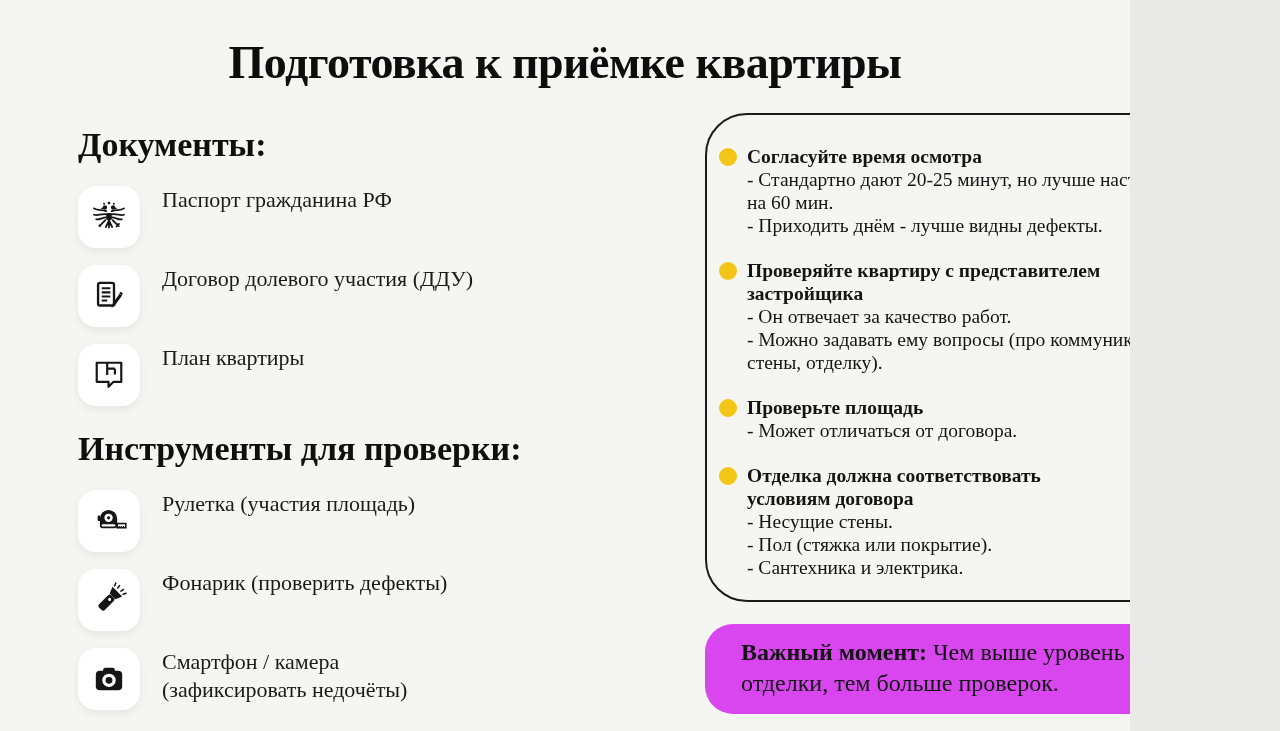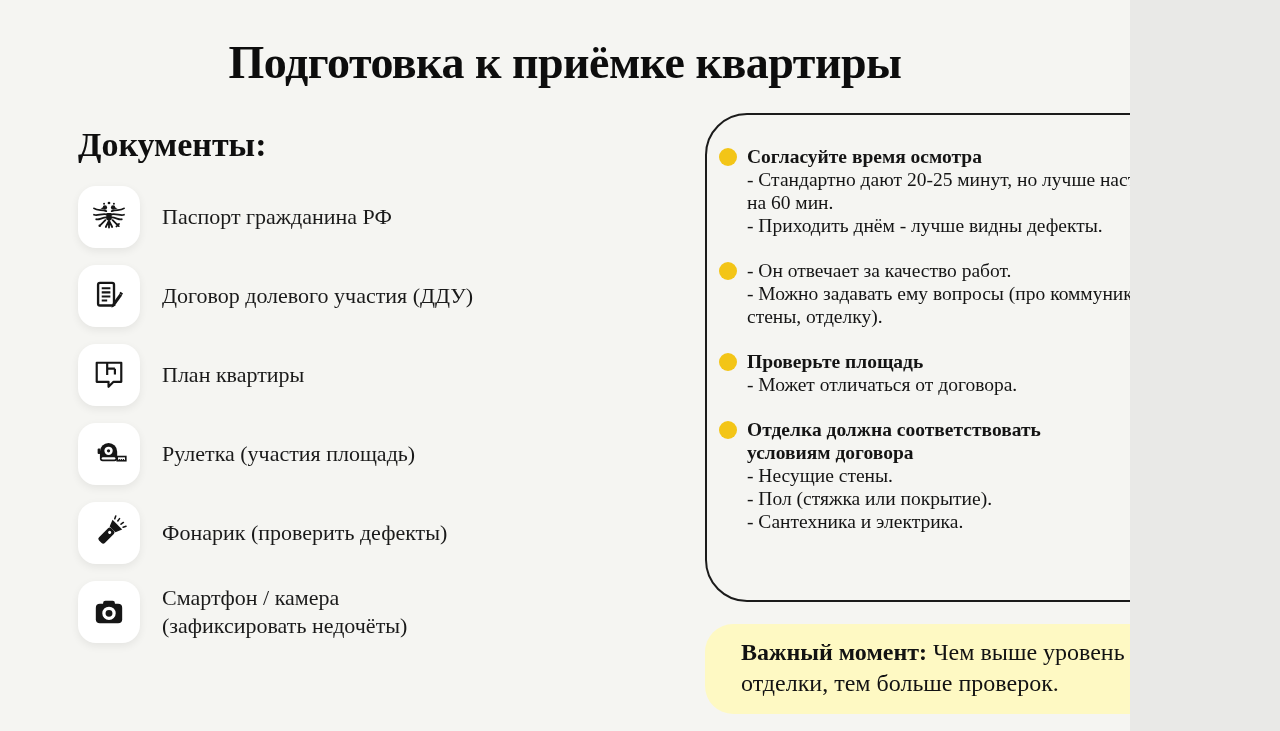--- a/index.html
+++ b/index.html
@@ -10,21 +10,21 @@
     font-family:Liberation Serif, serif;
   }
   .title {
     position:absolute; top:36px; left:0; right:0;
     text-align:center; font-size:46px; font-weight:800; letter-spacing:-0.5px; color:#0d0d0d;
   }
   
   .left-col { position:absolute; left:78px; top:126px; width:570px; }
   .section-heading { font-size:34px; font-weight:800; color:#0f0f0f; margin-bottom:22px; }
   .section-heading.second { margin-top:24px; }
-  .item { display:flex; align-items:center; gap:22px; margin-bottom:17px; min-height:62px; }
+  .item { display:flex; align-items:flex-start; gap:22px; margin-bottom:17px; min-height:62px; }
   .icon-card {
     width:62px; height:62px; flex:none; background:#ffffff; border-radius:18px;
     box-shadow:0 3px 8px rgba(0,0,0,0.07);
     display:flex; align-items:center; justify-content:center;
   }
   .item-label { font-size:22px; line-height:1.27; color:#1a1a1a; white-space:pre-line; }
   
   .right-col { position:absolute; left:705px; top:113px; width:533px; }
   .tips-box {
     border:2px solid #1b1b1b; border-radius:42px;
@@ -98,20 +98,21 @@
     <div class="item">
       <span class="icon-card">
         <svg width="40" height="40" viewBox="0 0 44 44" fill="none" stroke="#161616" stroke-width="2.4" stroke-linejoin="round">
           <path d="M8.5 8.5 H35.5 V29.5 H27 L21.5 35 V29.5 H8.5 Z"></path>
           <path d="M20 8.5 V15 M20 15 H28.5 M28.5 15 V21.5 M20 15 V22"></path>
         </svg>
       </span>
       <span class="item-label">План квартиры</span>
     </div>
 
+    <h2 class="section-heading second">Инструменты для проверки:</h2>
 
     <div class="item">
       <span class="icon-card">
         <svg width="40" height="40" viewBox="0 0 44 44" fill="none">
           <path d="M12 19.5 a9.5 9.5 0 1 1 19 0 V27 a3 3 0 0 1 -3 3 H15 a3 3 0 0 1 -3 -3 Z" fill="#161616"></path>
           <rect x="9.5" y="16" width="3" height="6" rx="1" fill="#161616"></rect>
           <circle cx="21.5" cy="18.5" r="4.6" fill="#ffffff"></circle>
           <circle cx="21.5" cy="18.5" r="1.8" fill="#161616"></circle>
           <rect x="14" y="25.5" width="15" height="2.6" rx="1.3" fill="#ffffff"></rect>
           <rect x="31" y="24.8" width="9.5" height="4.6" fill="none" stroke="#161616" stroke-width="1.8"></rect>
@@ -158,20 +159,22 @@
         <div class="tip-content">
           <div class="tip-title">Согласуйте время осмотра</div>
           <div class="tip-line">- Стандартно дают 20-25 минут, но лучше настаивать на 60 мин.</div>
           <div class="tip-line">- Приходить днём - лучше видны дефекты.</div>
         </div>
       </div>
 
       <div class="tip-group">
         <span class="bullet-dot" style="background: rgb(243, 197, 23);"></span>
         <div class="tip-content">
+          <div class="tip-title">Проверяйте квартиру с представителем
+застройщика</div>
           <div class="tip-line">- Он отвечает за качество работ.</div>
           <div class="tip-line">- Можно задавать ему вопросы (про коммуникации, стены, отделку).</div>
         </div>
       </div>
 
       <div class="tip-group">
         <span class="bullet-dot" style="background: rgb(243, 197, 23);"></span>
         <div class="tip-content">
           <div class="tip-title">Проверьте площадь</div>
           <div class="tip-line">- Может отличаться от договора.</div>
@@ -184,19 +187,19 @@
           <div class="tip-title">Отделка должна соответствовать
 условиям договора</div>
           <div class="tip-line">- Несущие стены.</div>
           <div class="tip-line">- Пол (стяжка или покрытие).</div>
           <div class="tip-line">- Сантехника и электрика.</div>
         </div>
       </div>
 
     </div>
 
-    <div class="note-box" style="background: #fef9c3;">
+    <div class="note-box" style="background: #d946ef;">
       <span class="note-label">Важный момент:</span><span class="note-text"> Чем выше уровень отделки, тем больше проверок.</span>
     </div>
 
   </div>
 
 </div>
 
 </body></html>

